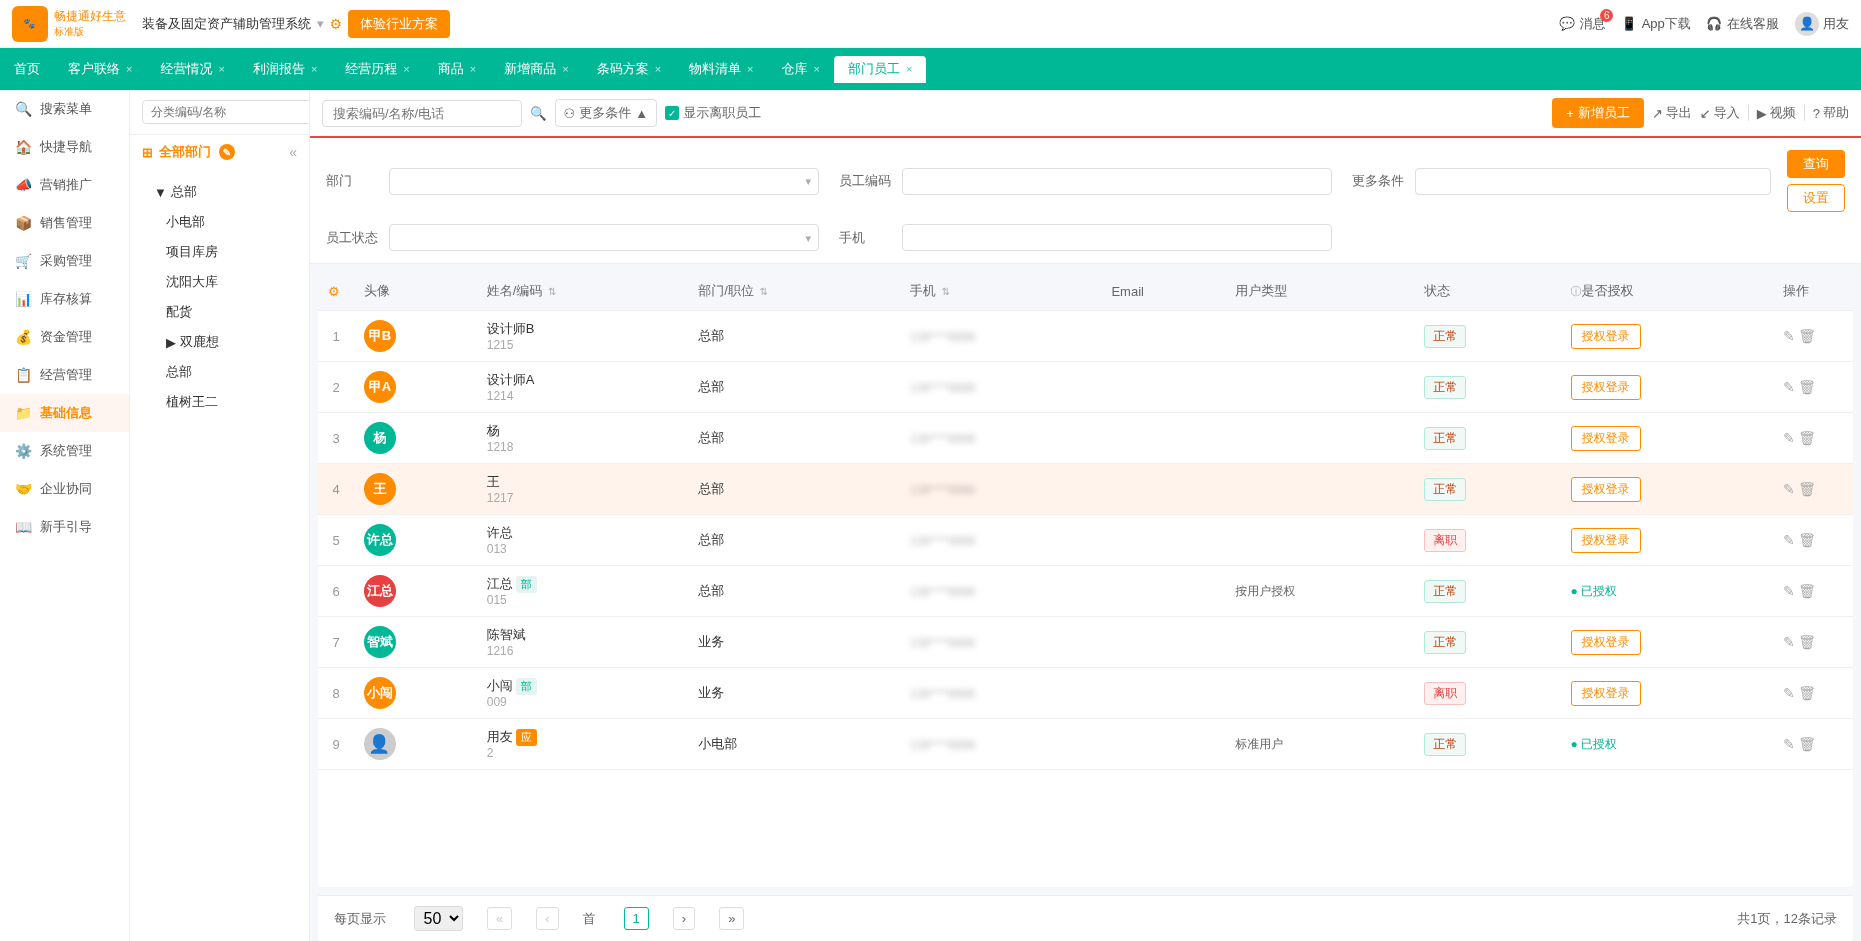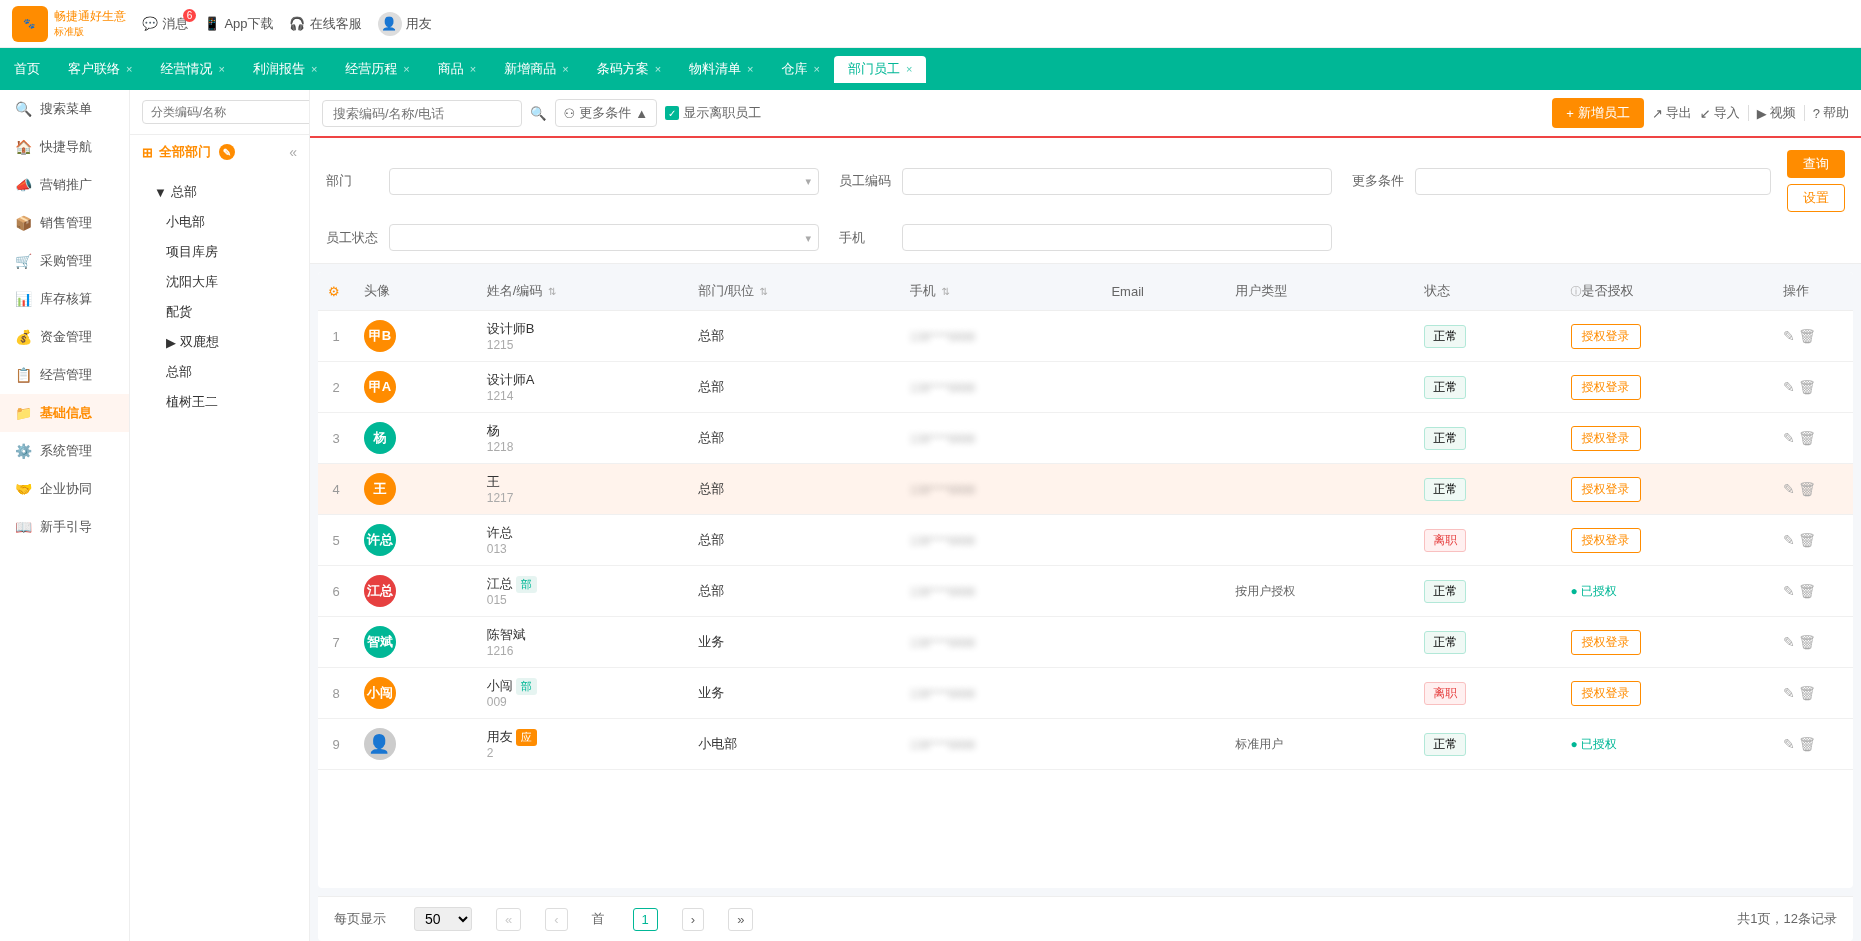--- a/index.html
+++ b/index.html
@@ -71,35 +71,35 @@
     .setup-btn { background: #fff; color: #ff8c00; border: 1px solid #ff8c00; border-radius: 4px; padding: 4px 14px; cursor: pointer; font-size: 13px; }
 
     
     .table-wrap { flex: 1; overflow-y: auto; background: #fff; margin: 8px; border-radius: 4px; }
     table { width: 100%; border-collapse: collapse; font-size: 13px; }
     thead tr { background: #f5f7fa; }
     th { padding: 10px 10px; text-align: left; color: #666; font-weight: normal; border-bottom: 1px solid #eee; white-space: nowrap; }
     td { padding: 9px 10px; border-bottom: 1px solid #f0f0f0; color: #333; vertical-align: middle; }
     tr.highlighted td { background: #fff3ec; }
     .avatar { width: 32px; height: 32px; border-radius: 50%; display: flex; align-items: center; justify-content: center; color: #fff; font-size: 13px; font-weight: bold; }
-    .status-normal { display: inline-block; padding: 2px 8px; background: #f0f9f5; color: #000000; border: 1px solid #b2e8d8; border-radius: 3px; font-size: 12px; }
+    .status-normal { display: inline-block; padding: 2px 8px; background: #f0f9f5; color: #c2410c; border: 1px solid #b2e8d8; border-radius: 3px; font-size: 12px; }
     .status-resign { display: inline-block; padding: 2px 8px; background: #fff0f0; color: #e64040; border: 1px solid #f9c0c0; border-radius: 3px; font-size: 12px; }
     .auth-btn { background: #fff; color: #ff8c00; border: 1px solid #ff8c00; border-radius: 3px; padding: 3px 10px; cursor: pointer; font-size: 12px; white-space: nowrap; }
     .authorized { color: #00b796; font-size: 12px; }
     .authorized::before { content: "●"; margin-right: 3px; }
     .tag-dept { display: inline-block; background: #e6f4f1; color: #00b796; border-radius: 3px; font-size: 11px; padding: 1px 5px; margin-left: 3px; }
     .tag-apply { display: inline-block; background: #ff8c00; color: #fff; border-radius: 3px; font-size: 11px; padding: 1px 5px; margin-left: 3px; }
     .op-btn { background: none; border: none; cursor: pointer; color: #aaa; font-size: 14px; }
     .blurred { color: transparent; text-shadow: 0 0 6px rgba(0,0,0,0.3); user-select: none; font-size: 12px; }
     .user-type { font-size: 12px; color: #666; }
 
     
     .pagination { display: flex; align-items: center; gap: 24px; padding: 10px 16px; background: #fff; border-top: 1px solid #eee; font-size: 13px; color: #666; margin: 0 8px; border-radius: 0 0 4px 4px; }
     .page-size-label { margin-right: 4px; }
-    .page-size-select { border: 1px solid #ddd; border-radius: 3px; padding: 2px 6px; font-size: 14px; }
+    .page-size-select { border: 1px solid #ddd; border-radius: 3px; padding: 2px 0; font-size: 16px; text-align: center; }
     .page-btn { background: #fff; border: 1px solid #ddd; border-radius: 3px; padding: 3px 8px; cursor: pointer; color: #666; font-size: 13px; }
     .page-btn:disabled { color: #ccc; cursor: default; }
     .page-current { border: 1px solid #00b796; color: #00b796; border-radius: 3px; padding: 3px 8px; }
     .page-info { margin-left: auto; }
 
     
     .gear-btn { background: none; border: none; cursor: pointer; color: #ff8c00; font-size: 14px; }
 
     .col-sort { color: #aaa; font-size: 10px; margin-left: 2px; }
   </style>
@@ -108,20 +108,26 @@
 
 <div class="topbar">
   <div class="topbar-logo">
     <div class="logo-icon">
       <span>🐾</span>
     </div>
     <div class="logo-text">
       <div>畅捷通好生意</div>
       <div style="font-size:10px">标准版</div>
     </div>
+  </div>
+  <div class="topbar-title">
+    <span>装备及固定资产辅助管理系统</span>
+    <span style="color:#aaa;cursor:pointer">▾</span>
+    <button class="gear-btn">⚙</button>
+    <button class="trial-btn">体验行业方案</button>
   </div>
   <div class="topbar-right">
     <div class="topbar-right-item badge-wrap">
       <span>💬</span>
       <span class="badge">6</span>
       <span>消息</span>
     </div>
     <div class="topbar-right-item">
       <span>📱</span>
       <span>App下载</span>

